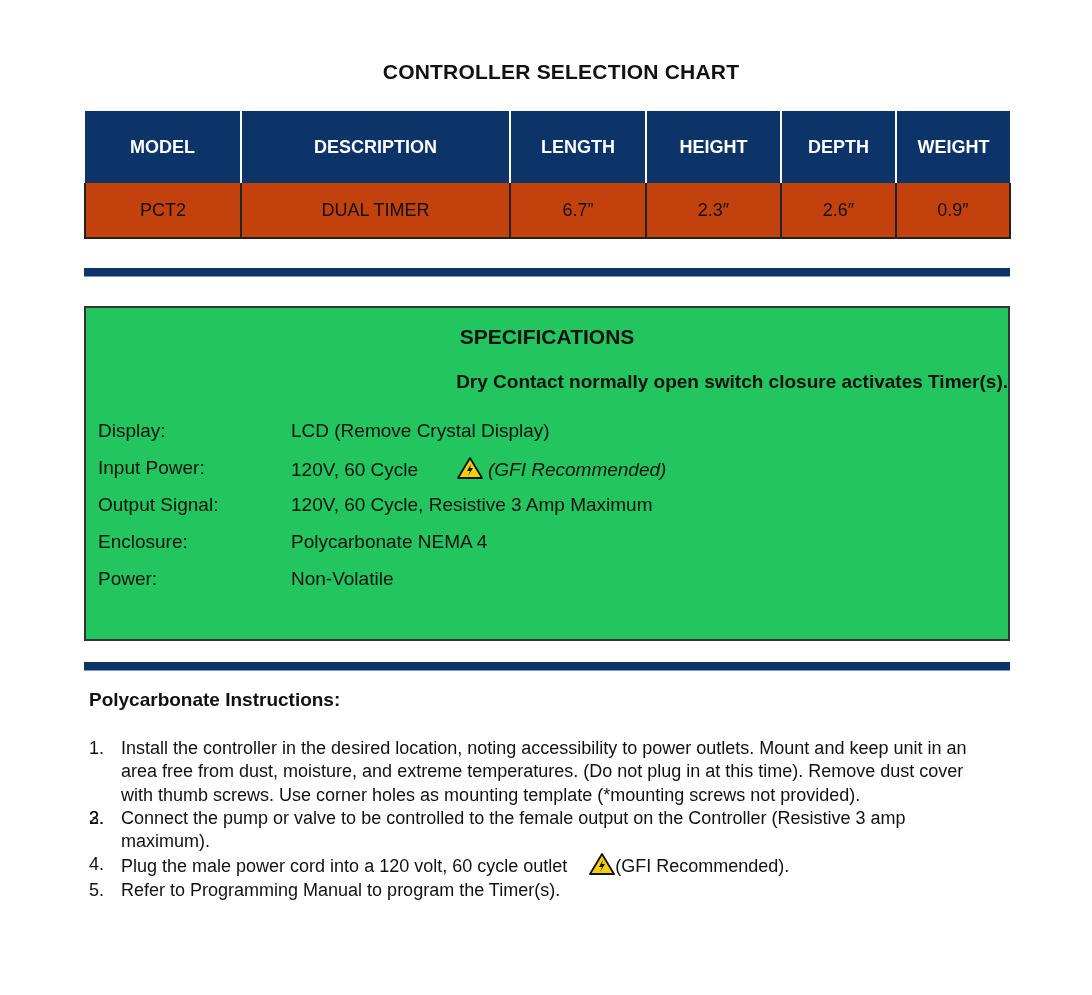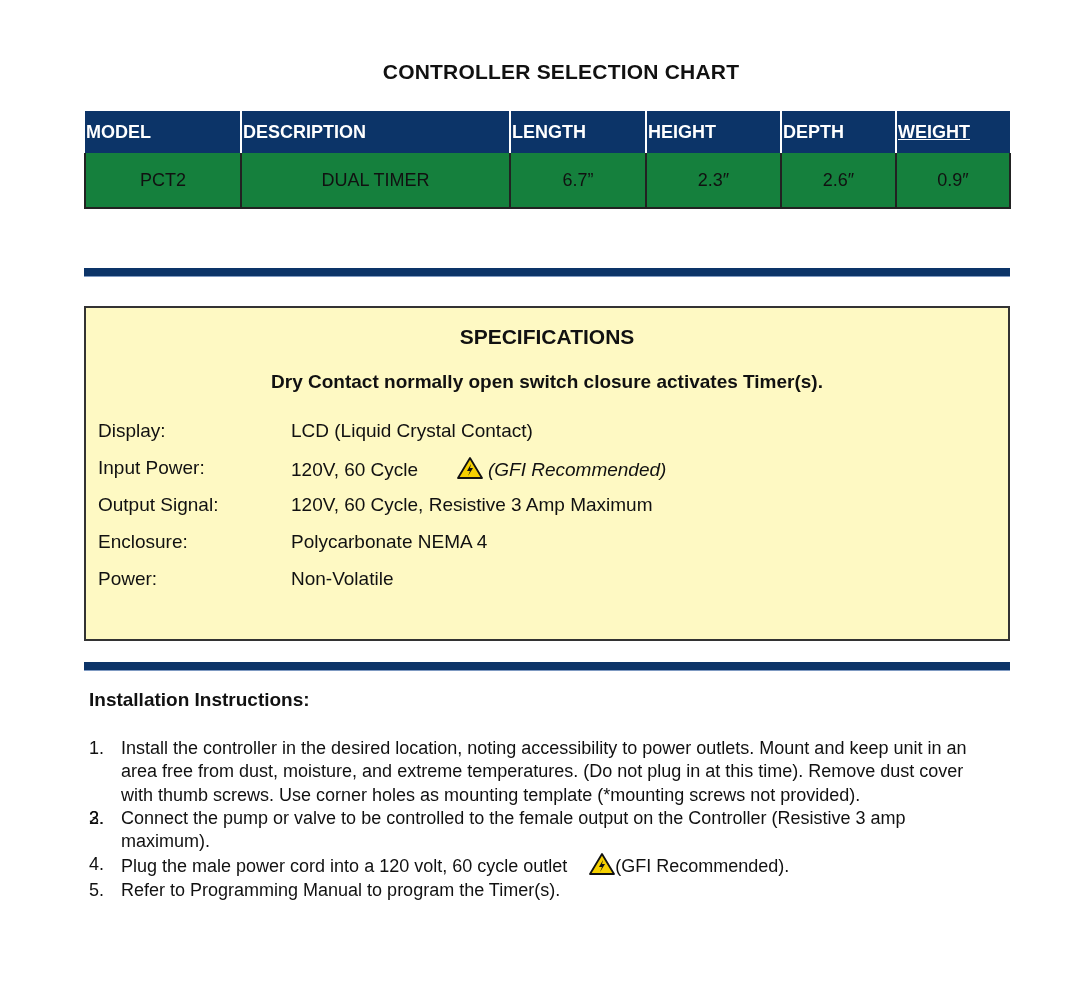--- a/index.html
+++ b/index.html
@@ -10,42 +10,42 @@
   .title {
     position: absolute; left: 0; top: 60px; width: 1122px; text-align: center;
     font-weight: bold; font-size: 21px; letter-spacing: 0.2px;
   }
   table.sel {
     position: absolute; left: 84px; top: 111px; width: 925px;
     border-collapse: collapse; table-layout: fixed;
   }
   table.sel th {
     background: #0c3468; color: #ffffff; font-weight: bold; font-size: 18px;
-    height: 40px; border-right: 2px solid #ffffff; padding: 1px; text-align: left;
+    height: 40px; border-right: 2px solid #ffffff; padding: 16px; text-align: center;
   }
-  table.sel th:last-child { border-right: none; text-decoration: underline; }
+  table.sel th:last-child { border-right: none; }
   table.sel td {
-    background: #15803d; font-size: 18px; height: 54px; text-align: center;
+    background: #c2410c; font-size: 18px; height: 54px; text-align: center;
     border-left: 2px solid #222; border-bottom: 2px solid #222; padding: 0;
   }
   table.sel td:last-child { border-right: 2px solid #222; }
   .rule {
     position: absolute; left: 84px; width: 926px; height: 8px;
     background: #0c3468; border-bottom: 1px solid #7f9ac2;
   }
   .spec-box {
     position: absolute; left: 84px; top: 306px; width: 922px; height: 331px;
-    background: #fef9c3; border: 2px solid #333;
+    background: #22c55e; border: 2px solid #333;
   }
   .spec-title {
     position: absolute; left: 0; top: 17px; width: 100%; text-align: center;
     font-weight: bold; font-size: 21px;
   }
   .spec-sub {
-    position: absolute; left: 0; top: 63px; width: 100%; text-align: center;
+    position: absolute; left: 0; top: 63px; width: 100%; text-align: right;
     font-weight: bold; font-size: 19px;
   }
   .spec-row { position: absolute; left: 12px; font-size: 19px; height: 26px; }
   .spec-label { position: absolute; left: 0; font-weight: normal; white-space: nowrap; }
   .spec-value { position: absolute; left: 193px; white-space: nowrap; }
   .warn { display: inline-block; vertical-align: -3px; width: 26px; height: 22px; }
   .gfi-italic { font-style: italic; }
   .install-title {
     position: absolute; left: 89px; top: 689px; font-weight: bold; font-size: 19px;
   }
@@ -93,21 +93,21 @@
 </table>
 
 <div class="rule" style="top:268px;"></div>
 
 <div class="spec-box">
   <div class="spec-title">SPECIFICATIONS</div>
   <div class="spec-sub">Dry Contact normally open switch closure activates Timer(s).</div>
 
   <div class="spec-row" style="top:112px;">
     <span class="spec-label">Display:</span>
-    <span class="spec-value">LCD (Liquid Crystal Contact)</span>
+    <span class="spec-value">LCD (Remove Crystal Display)</span>
   </div>
   <div class="spec-row" style="top:149px;">
     <span class="spec-label">Input Power:</span>
     <span class="spec-value">
       <span>120V, 60 Cycle</span>
       <span style="display:inline-block;width:28px;"></span>
       <svg class="warn" viewBox="0 0 26 22">
         <polygon points="13,1 25,21 1,21" fill="#f5d000" stroke="#111" stroke-width="1.8" stroke-linejoin="round"></polygon>
         <polygon points="14,7 10,14 13,14 11,19 16,11 13,11" fill="#111"></polygon>
       </svg>
@@ -123,21 +123,21 @@
     <span class="spec-value">Polycarbonate NEMA 4</span>
   </div>
   <div class="spec-row" style="top:260px;">
     <span class="spec-label">Power:</span>
     <span class="spec-value">Non-Volatile</span>
   </div>
 </div>
 
 <div class="rule" style="top:662px;"></div>
 
-<div class="install-title">Installation Instructions:</div>
+<div class="install-title">Polycarbonate Instructions:</div>
 
 <ol class="steps">
   <li>
     <span class="num">1.</span>
     <span>Install the controller in the desired location, noting accessibility to power outlets.   Mount and keep unit in an area free from dust, moisture, and extreme temperatures.  (Do not plug in at this time). Remove dust cover with thumb screws.  Use corner holes as mounting template (*mounting screws not provided).</span>
   </li>
   <li>
     <span class="num">2.</span>
   </li>
   <li>

